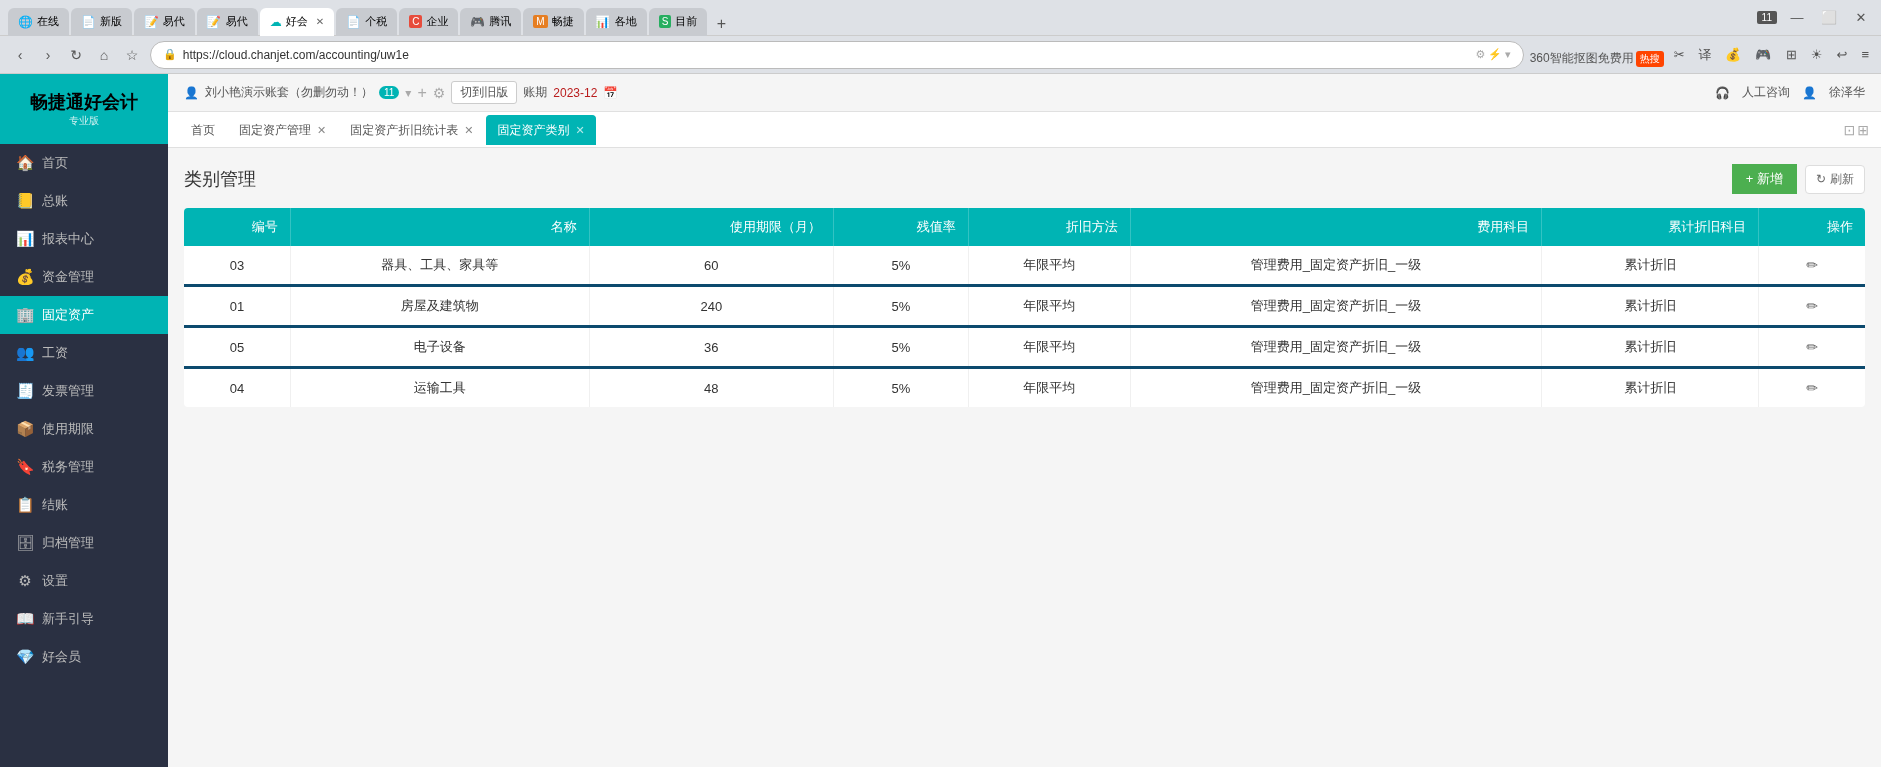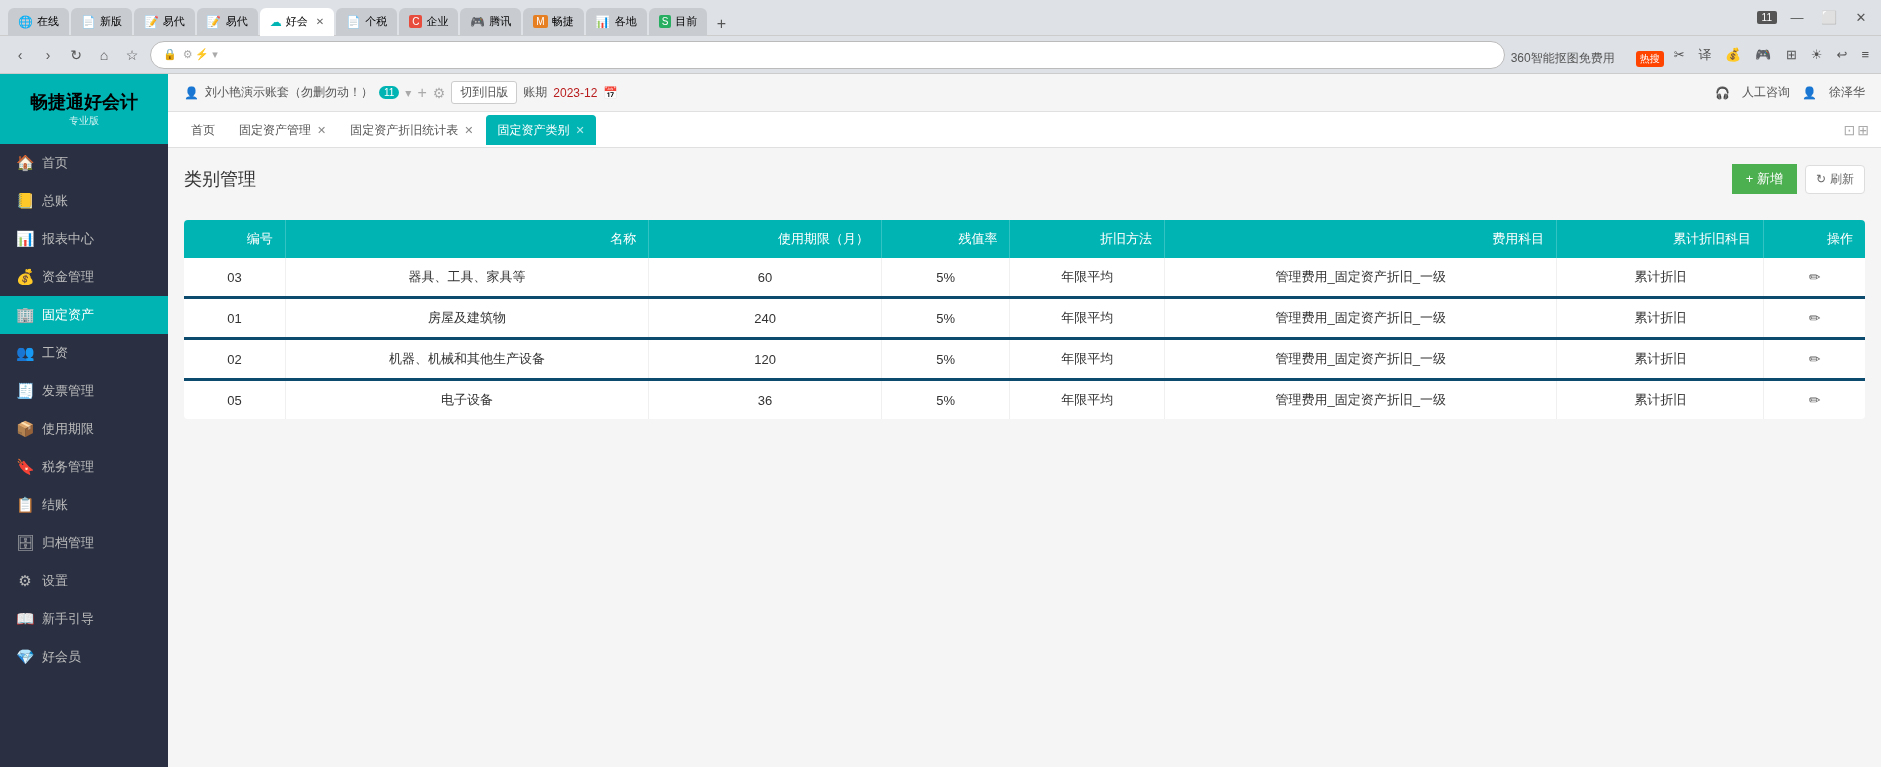--- a/index.html
+++ b/index.html
@@ -88,21 +88,21 @@
       gap: 6px;
       font-size: 12px;
       color: #333;
       border: 1px solid #bbb;
     }
     .address-lock { color: #2a7; font-size: 11px; }
     .address-url { color: #333; flex: 1; }
     .search-area {
       display: flex;
       align-items: center;
-      gap: 21px;
+      gap: 2px;
       font-size: 12px;
       color: #555;
       margin-top: 8px;
     }
     .hot-badge {
       background: #ff4400;
       color: white;
       font-size: 10px;
       padding: 1px 4px;
       border-radius: 3px;
@@ -260,21 +260,21 @@
       padding: 16px;
       overflow-y: auto;
       background: #f5f5f5;
     }
 
     
     .page-header {
       display: flex;
       align-items: center;
       justify-content: space-between;
-      margin-bottom: 26px;
+      margin-bottom: 14px;
     }
     .page-title-text {
       font-size: 18px;
       color: #333;
       font-weight: 500;
     }
     .header-actions {
       display: flex;
       gap: 8px;
       align-items: center;
@@ -409,20 +409,21 @@
 <div class="address-bar-row">
   <div class="nav-btns">
     <div class="nav-btn">‹</div>
     <div class="nav-btn">›</div>
     <div class="nav-btn">↻</div>
     <div class="nav-btn">⌂</div>
     <div class="nav-btn">☆</div>
   </div>
   <div class="address-bar">
     <span class="address-lock">🔒</span>
+    <span class="address-url">https://cloud.chanjet.com/accounting/uw1e</span>
     <span style="color:#aaa; font-size:11px;">⚙ ⚡ ▾</span>
   </div>
   <div class="search-area">
     <span>360智能抠图免费用</span>
     <span class="hot-badge">热搜</span>
   </div>
   <div class="toolbar-icons">
     <span class="toolbar-icon">✂</span>
     <span class="toolbar-icon">译</span>
     <span class="toolbar-icon">💰</span>
@@ -586,37 +587,37 @@
       <td class="td-link">01</td>
       <td>房屋及建筑物</td>
       <td>240</td>
       <td>5%</td>
       <td>年限平均</td>
       <td>管理费用_固定资产折旧_一级</td>
       <td>累计折旧</td>
       <td><span class="edit-icon">✏</span></td>
     </tr>
             <tr>
-      <td class="td-link">02</td>
-      <td>机器、机械和其他生产设备</td>
-      <td>120</td>
-      <td>5%</td>
-      <td>年限平均</td>
-      <td>管理费用_固定资产折旧_一级</td>
-      <td>累计折旧</td>
-      <td><span class="edit-icon">✏</span></td>
-    </tr>
-            <tr>
       <td class="td-link">05</td>
       <td>电子设备</td>
       <td>36</td>
       <td>5%</td>
       <td>年限平均</td>
       <td>管理费用_固定资产折旧_一级</td>
       <td>累计折旧</td>
       <td><span class="edit-icon">✏</span></td>
     </tr>
+            <tr>
+      <td class="td-link">04</td>
+      <td>运输工具</td>
+      <td>48</td>
+      <td>5%</td>
+      <td>年限平均</td>
+      <td>管理费用_固定资产折旧_一级</td>
+      <td>累计折旧</td>
+      <td><span class="edit-icon">✏</span></td>
+    </tr>
           </tbody>
       </table>
 
     </div>
   </div>
 </div>
 
 </body></html>

